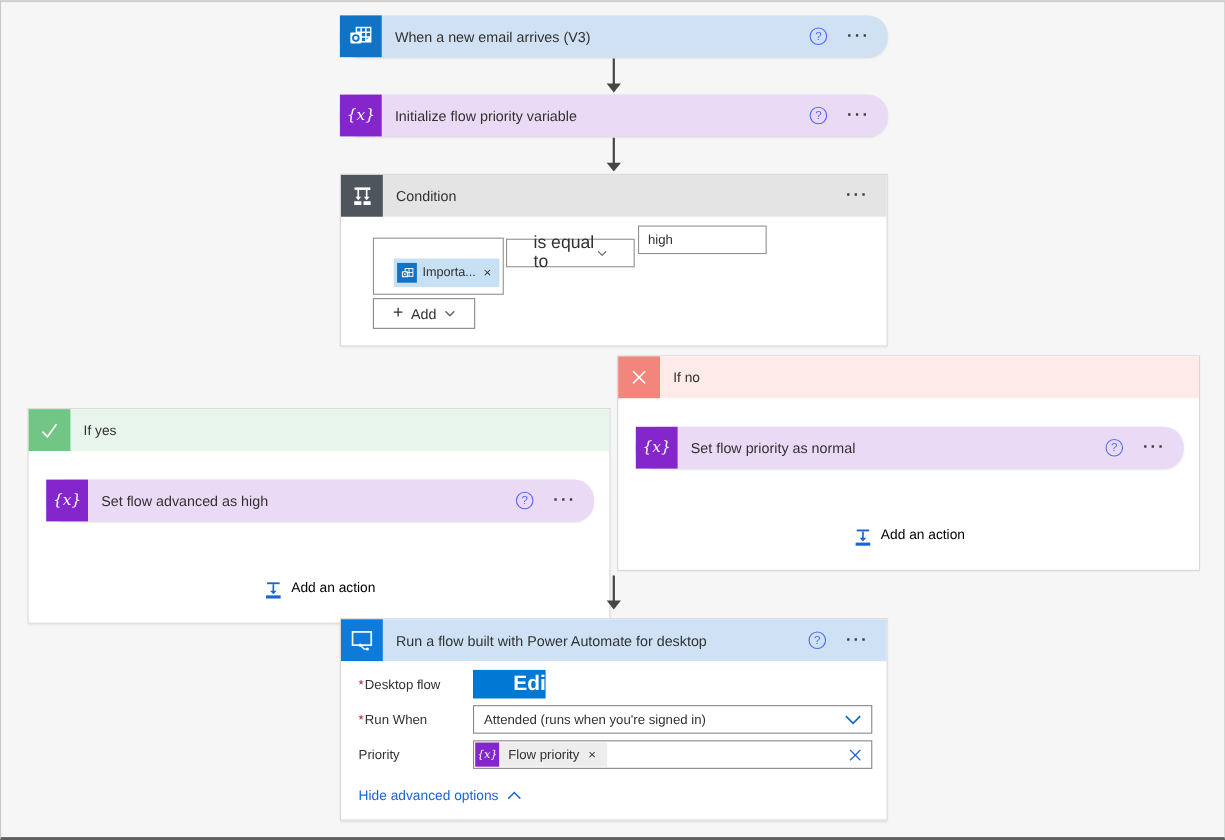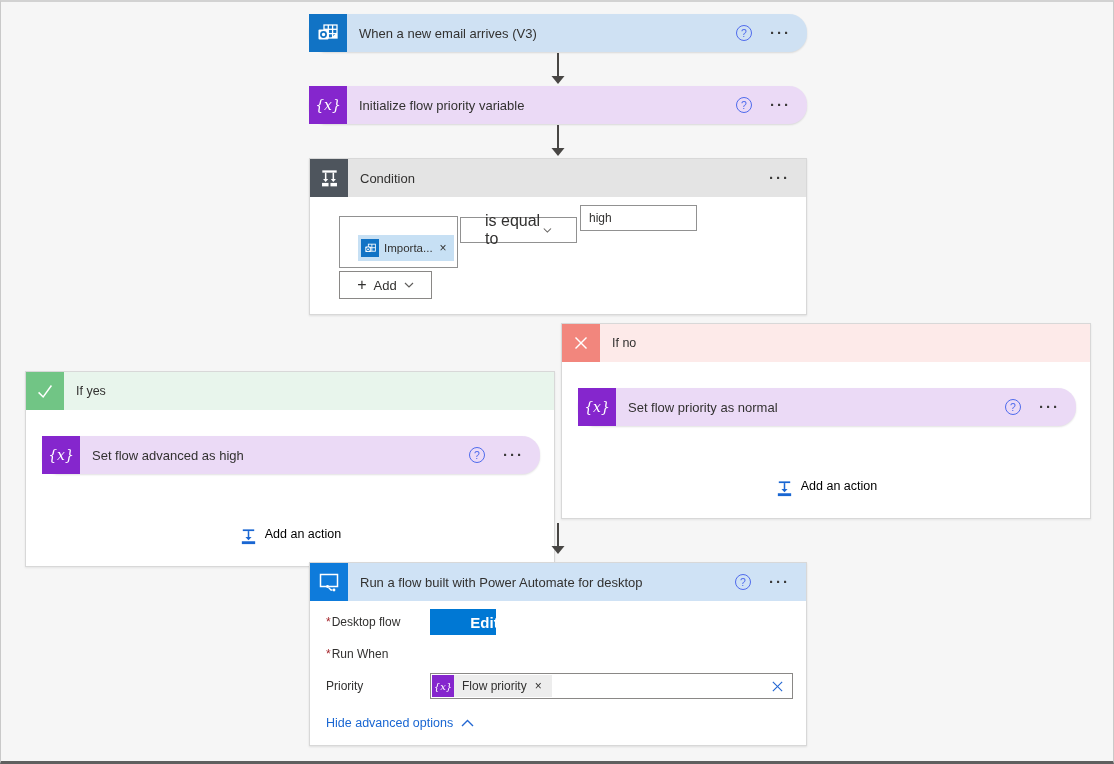--- a/index.html
+++ b/index.html
@@ -71,21 +71,21 @@
   .add-action { position:absolute; left:0; right:0; top:155px; height:22px; display:flex; align-items:flex-start; justify-content:center; gap:7px;
     color:#000000; font-size:12.5px; cursor:pointer; }
 
   
   .pad-hdr { background:#cfe2f5; }
   .frow { position:absolute; left:16px; right:13px; height:26px; display:flex; align-items:center; }
   .flabel { width:104px; min-width:104px; font-size:12px; color:#323130; }
   .req { color:#a4262c; margin-right:1px; }
   .fselect { flex:1; height:26px; border:1px solid #8a8886; background:#fff; display:flex; align-items:center;
     justify-content:space-between; padding:0 9px; font-size:12px; cursor:pointer; }
-  .edit-btn { width:66px; height:26px; background:#0078d4; color:#fff; font-size:15px; font-weight:bold;
+  .edit-btn { width:66px; height:26px; background:#0078d4; color:#fff; font-size:19px; font-weight:bold;
     display:flex; align-items:center; justify-content:center; border:none; cursor:pointer;padding-left:43px; }
   .pri-field { flex:1; height:26px; border:1px solid #8a8886; background:#fff; display:flex; align-items:center;
     justify-content:space-between; padding:1px 8px 1px 1px; cursor:text; }
   .pri-chip { display:flex; align-items:center; height:22px; cursor:pointer; }
   .pri-chip .ic { width:22px; height:22px; background:#8526cd; display:flex; align-items:center; justify-content:center; }
   .pri-chip .ic span { font-size:10px; }
   .pri-chip .txt { height:22px; background:#ededed; display:flex; align-items:center; gap:6px; padding:0 8px; font-size:12px; }
   .adv-link { position:absolute; left:16px; top:150px; height:20px; display:flex; align-items:center; gap:8px;
     color:#1966d2; font-size:12.5px; cursor:pointer; }
 </style>
@@ -287,20 +287,26 @@
       <div class="flabel">
         <span class="req">*</span><span>Desktop flow</span>
       </div>
       <button class="edit-btn">Edit</button>
     </div>
 
     <div class="frow" style="top:78px;">
       <div class="flabel">
         <span class="req">*</span><span>Run When</span>
       </div>
+      <div class="fselect">
+        <span>Attended (runs when you're signed in)</span>
+        <svg width="15" height="9" viewBox="0 0 15 9">
+          <polyline points="1,1 7.5,7.5 14,1" fill="none" stroke="#0f6cbd" stroke-width="1.6"></polyline>
+        </svg>
+      </div>
     </div>
 
     <div class="frow" style="top:110px;">
       <div class="flabel">Priority</div>
       <div class="pri-field">
         <span class="pri-chip">
           <span class="ic">
               <span class="varglyph">{x}</span>
             </span>
           <span class="txt">

